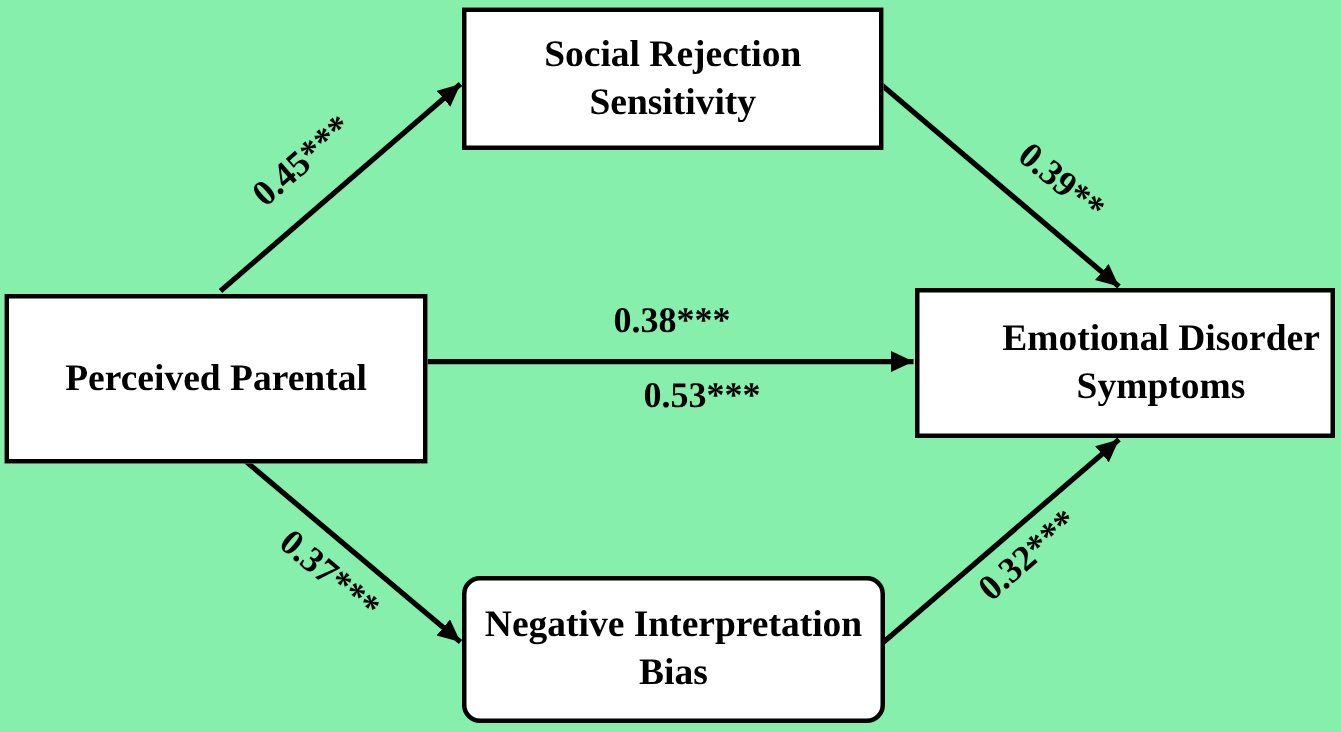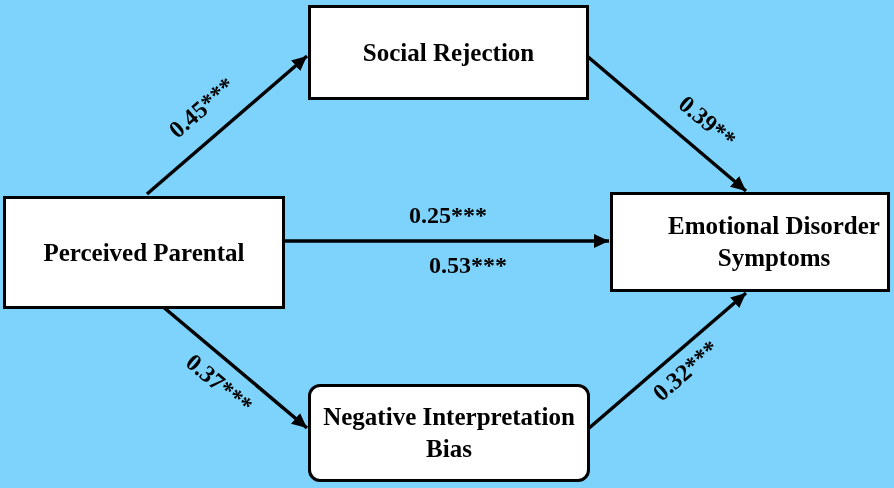--- a/index.html
+++ b/index.html
@@ -1,20 +1,20 @@
 <!DOCTYPE html>
 <html><head>
 <meta charset="utf-8">
 <style>
   html, body { margin: 0; padding: 0; background: #ffffff; }
   .canvas {
     position: relative;
     width: 894px;
     height: 488px;
-    background: #7dd3fc;
+    background: #86efac;
     font-family: "Liberation Serif", "DejaVu Serif", serif;
     overflow: hidden;
   }
   .arrows-layer {
     position: absolute;
     left: 0; top: 0;
     width: 894px; height: 488px;
   }
   .node {
     position: absolute;
@@ -62,36 +62,37 @@
     </defs>
     <line x1="147" y1="194" x2="307" y2="56" stroke="#000000" stroke-width="3.5" marker-end="url(#arrowhead)"></line>
     <line x1="587" y1="56" x2="746" y2="191" stroke="#000000" stroke-width="3.5" marker-end="url(#arrowhead)"></line>
     <line x1="285" y1="241" x2="609" y2="241" stroke="#000000" stroke-width="3.5" marker-end="url(#arrowhead)"></line>
     <line x1="143" y1="290" x2="307" y2="428" stroke="#000000" stroke-width="3.5" marker-end="url(#arrowhead)"></line>
     <line x1="588" y1="429" x2="746" y2="293" stroke="#000000" stroke-width="3.5" marker-end="url(#arrowhead)"></line>
   </svg>
 
   <div class="node node-top">
     <span>Social Rejection</span>
+    <span>Sensitivity</span>
   </div>
 
   <div class="node node-left">
     <span>Perceived Parental</span>
   </div>
 
   <div class="node node-right">
     <span>Emotional Disorder</span>
     <span>Symptoms</span>
   </div>
 
   <div class="node node-bottom">
     <span>Negative Interpretation</span>
     <span>Bias</span>
   </div>
 
   <div class="coef coef-a">0.45***</div>
   <div class="coef coef-b">0.39**</div>
-  <div class="coef coef-c1">0.25***</div>
+  <div class="coef coef-c1">0.38***</div>
   <div class="coef coef-c2">0.53***</div>
   <div class="coef coef-d">0.37***</div>
   <div class="coef coef-e">0.32***</div>
 
 </div>
 
 </body></html>

